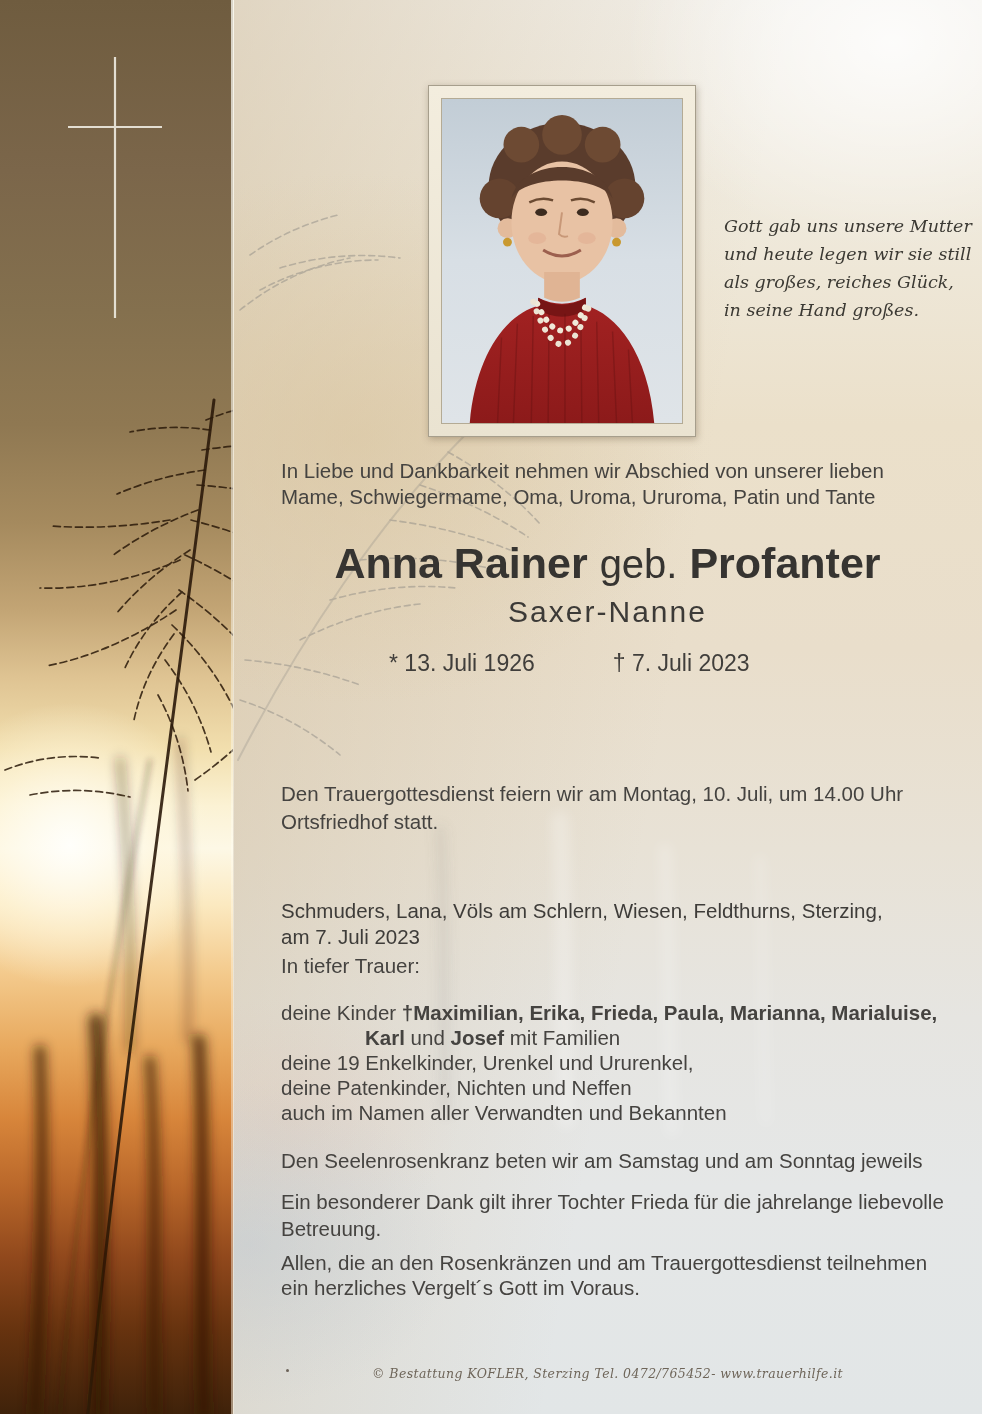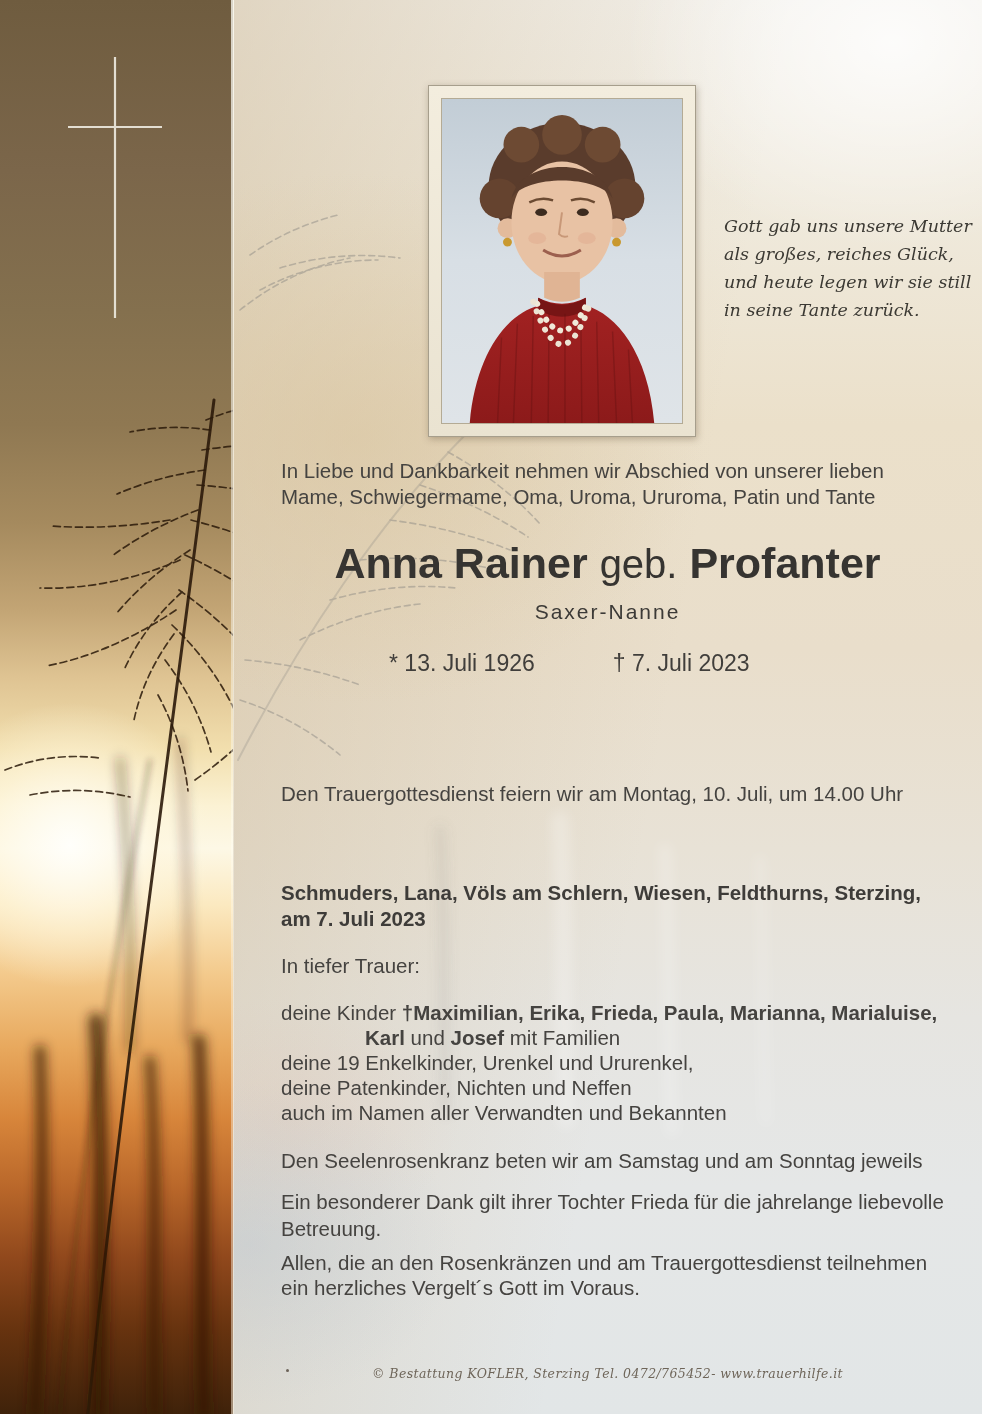--- a/index.html
+++ b/index.html
@@ -48,26 +48,26 @@
     font-family:"DejaVu Serif",serif;font-style:italic;font-size:17.5px;line-height:28px;
     color:#3b3933;white-space:nowrap;
   }
   
   .tb{position:absolute;left:281px;z-index:3;font-size:20.5px;line-height:26px;color:#454340;white-space:nowrap;}
   .tb .line{white-space:nowrap;}
   .wide{left:233px;width:749px;text-align:center;}
   .name-row{top:540px;font-size:43px;line-height:46px;color:#363431;}
   .name-row .b{font-weight:bold;}
   .name-row .r{font-weight:normal;font-size:40px;}
-  .house-name{top:599px;font-size:21px;letter-spacing:2px;color:#3c3a37;}
+  .house-name{top:599px;font-size:30px;letter-spacing:2px;color:#3c3a37;}
   .dates-row{top:650px;width:660px;display:flex;padding-left:108px;gap:78px;font-size:23px;color:#403e3b;}
   .intro{top:458px;}
   .passing{top:702px;}
   .service{top:780px;line-height:27.5px;}
-  .places{top:880px;font-weight:bold;color:#3e3c39;}
+  .places{top:898px;font-weight:normal;color:#3e3c39;}
   .grief{top:953px;}
   .children{top:1000px;line-height:25px;}
   .children .ind{padding-left:84px;}
   .children b{font-weight:bold;}
   .rosary{top:1147px;line-height:27px;}
   .thanks{top:1188px;line-height:27px;}
   .gratitude{top:1250px;line-height:25px;}
   .footer-line{
     position:absolute;left:233px;right:0;top:1366px;z-index:3;text-align:center;
     font-family:"DejaVu Serif",serif;font-style:italic;font-size:12.5px;letter-spacing:.4px;color:#6e6559;
@@ -222,23 +222,23 @@
         </g>
 
         <path d="M96,206 Q121,260 146,206" stroke="#f0ead9" stroke-width="6" fill="none" stroke-linecap="round" stroke-dasharray="0.1 9"></path>
         <path d="M92,204 Q121,290 150,204" stroke="#ece5d4" stroke-width="6" fill="none" stroke-linecap="round" stroke-dasharray="0.1 10"></path>
       </svg>
     </div>
   </div>
 
   <div class="quote">
     <div class="line">Gott gab uns unsere Mutter</div>
+    <div class="line">und heute legen wir sie still</div>
     <div class="line">als großes, reiches Glück,</div>
-    <div class="line">und heute legen wir sie still</div>
-    <div class="line">in seine Tante zurück.</div>
+    <div class="line">in seine Hand großes.</div>
   </div>
 
   <div class="tb intro">
     <div class="line">In Liebe und Dankbarkeit nehmen wir Abschied von unserer lieben</div>
     <div class="line">Mame, Schwiegermame, Oma, Uroma, Ururoma, Patin und Tante</div>
   </div>
 
   <div class="tb wide name-row">
     <span class="b">Anna Rainer</span>
     <span class="r">geb.</span>
@@ -247,20 +247,21 @@
   <div class="tb wide house-name">Saxer-Nanne</div>
 
   <div class="tb dates-row">
     <span>* 13. Juli 1926</span>
     <span>† 7. Juli 2023</span>
   </div>
 
 
   <div class="tb service">
     <div class="line">Den Trauergottesdienst feiern wir am Montag, 10. Juli, um 14.00 Uhr</div>
+    <div class="line">Ortsfriedhof statt.</div>
   </div>
 
   <div class="tb places">
     <div class="line">Schmuders, Lana, Völs am Schlern, Wiesen, Feldthurns, Sterzing,</div>
     <div class="line">am 7. Juli 2023</div>
   </div>
 
   <div class="tb grief">In tiefer Trauer:</div>
 
   <div class="tb children">

